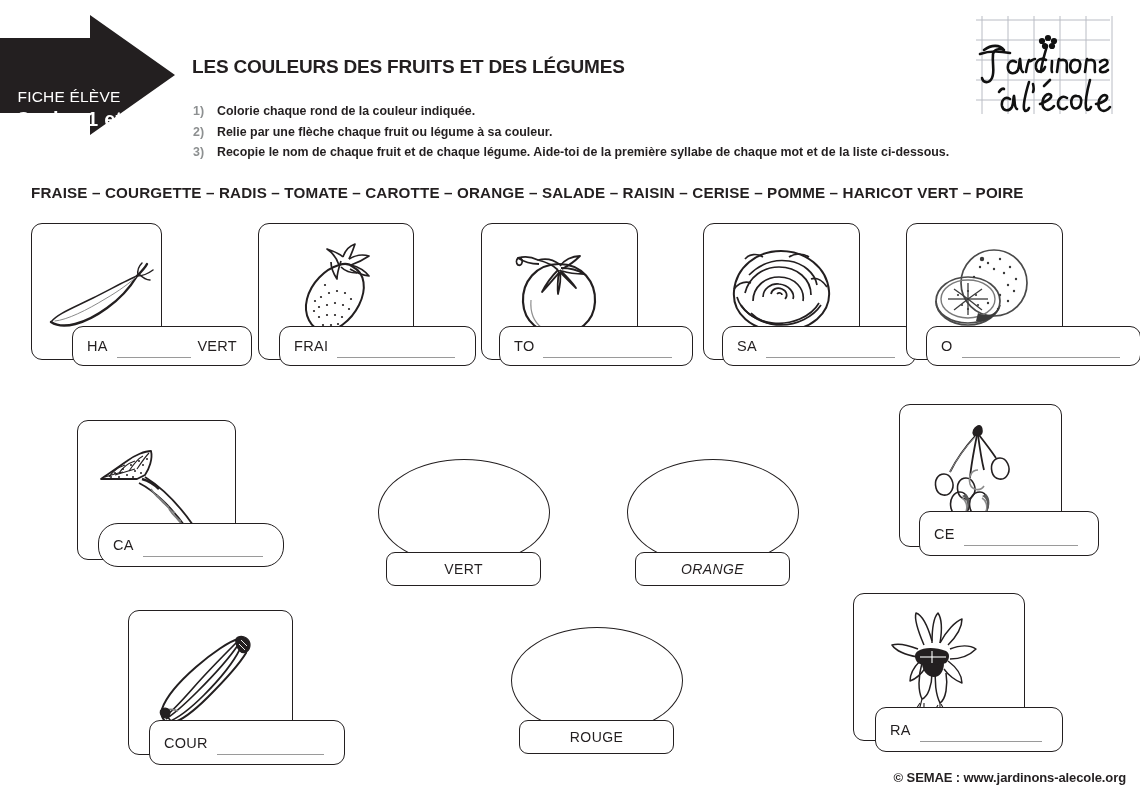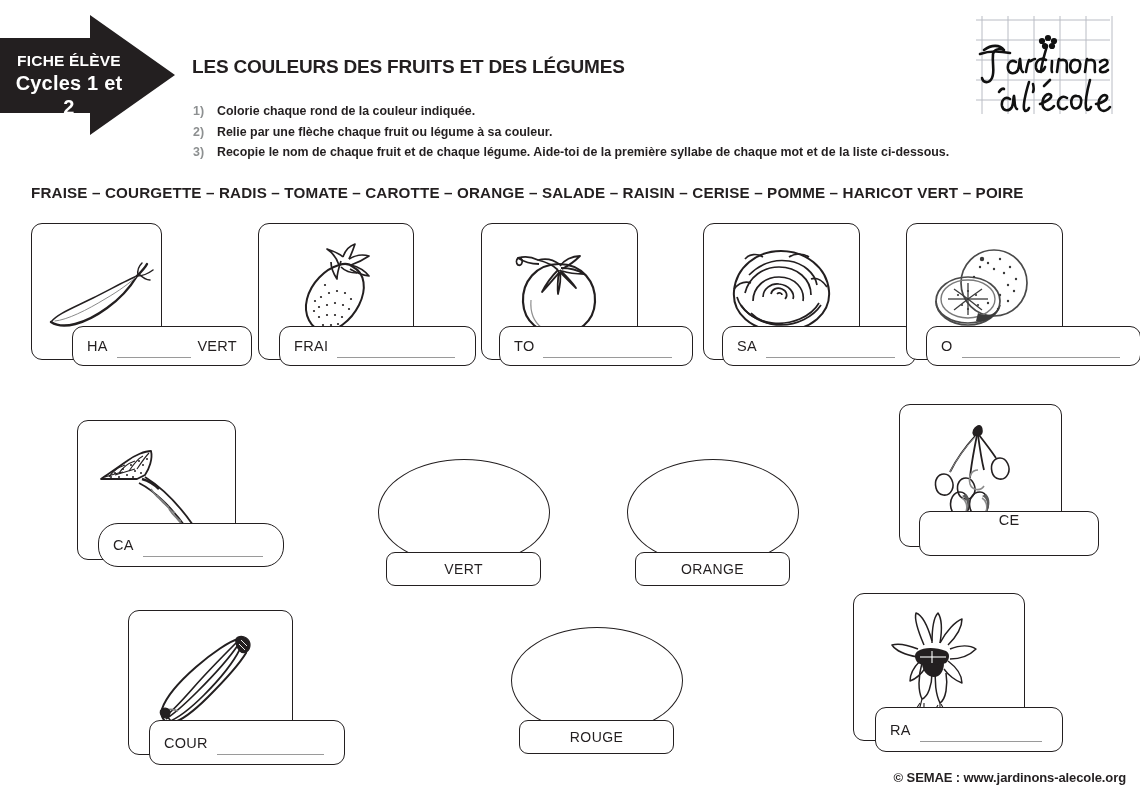--- a/index.html
+++ b/index.html
@@ -35,22 +35,23 @@
     top: 52px;
     width: 122px;
     text-align: center;
     color: #ffffff;
     line-height: 1.22;
     pointer-events: none;
   }
   .banner-line1 {
     display: block;
     font-size: 15.5px;
-    font-weight: bold;
+    font-weight: normal;
     letter-spacing: .2px;
+    margin-top: 36px;
   }
   .banner-line2 {
     display: block;
     font-size: 20px;
     font-weight: bold;
     letter-spacing: .2px;
   }
 
   
   .page-title {
@@ -523,21 +524,21 @@
     </div>
   </div>
 
   <div class="blob" style="left:378px; top:459px; width:172px; height:128px;">
     <div class="blob-shape" style="width:172px; height:107px;"></div>
     <div class="blob-label" style="left:8px; top:93px; width:155px; height:34px;">VERT</div>
   </div>
 
   <div class="blob" style="left:627px; top:459px; width:172px; height:128px;">
     <div class="blob-shape" style="width:172px; height:107px;"></div>
-    <div class="blob-label" style="left:8px; top:93px; width:155px; height:34px;">ORANGE</div>
+    <div class="blob-label" style="left:8px; top:93px; width:155px; height:34px;font-style:italic;">ORANGE</div>
   </div>
 
   <div class="card" style="left:899px; top:404px; width:250px; height:170px;">
     <div class="card-box" style="width:163px; height:143px;">
       <div class="card-art">
         <svg width="130" height="120" viewBox="0 0 130 120">
           <g fill="none" stroke="#231f20" stroke-width="1.6" stroke-linejoin="round">
             <path d="M62 10 C58 12, 56 16, 58 19 C62 21, 66 19, 66 15 C66 11, 64 9, 62 10 Z" fill="#231f20"></path>
             <path d="M60 19 C50 30, 40 44, 34 56" stroke-width="1.8"></path>
             <path d="M61 19 C58 34, 55 50, 54 62" stroke-width="1.8"></path>
@@ -553,21 +554,21 @@
             <path d="M66 82 C70 84, 72 90, 70 96" stroke="#8a8a8a"></path>
             <path d="M46 82 C50 84, 52 90, 50 96" stroke="#8a8a8a"></path>
           </g>
           <g fill="#5a5a5a">
             <path d="M66 80 C71 82, 73 90, 70 97 C74 92, 75 82, 70 78 Z"></path>
             <path d="M46 80 C51 82, 53 90, 50 97 C54 92, 55 82, 50 78 Z"></path>
           </g>
         </svg>
       </div>
     </div>
-    <div class="label-box" style="left:20px; top:107px; width:180px; height:45px;flex-direction:column;">
+    <div class="label-box" style="left:20px; top:107px; width:180px; height:45px;">
       <span class="label-prefix">CE</span>
       <span class="label-blank"></span>
       <span class="label-suffix"></span>
     </div>
   </div>
 
   <div class="card" style="left:128px; top:610px; width:240px; height:170px;">
     <div class="card-box" style="width:165px; height:145px;">
       <div class="card-art">
         <svg width="130" height="120" viewBox="0 0 130 120">

